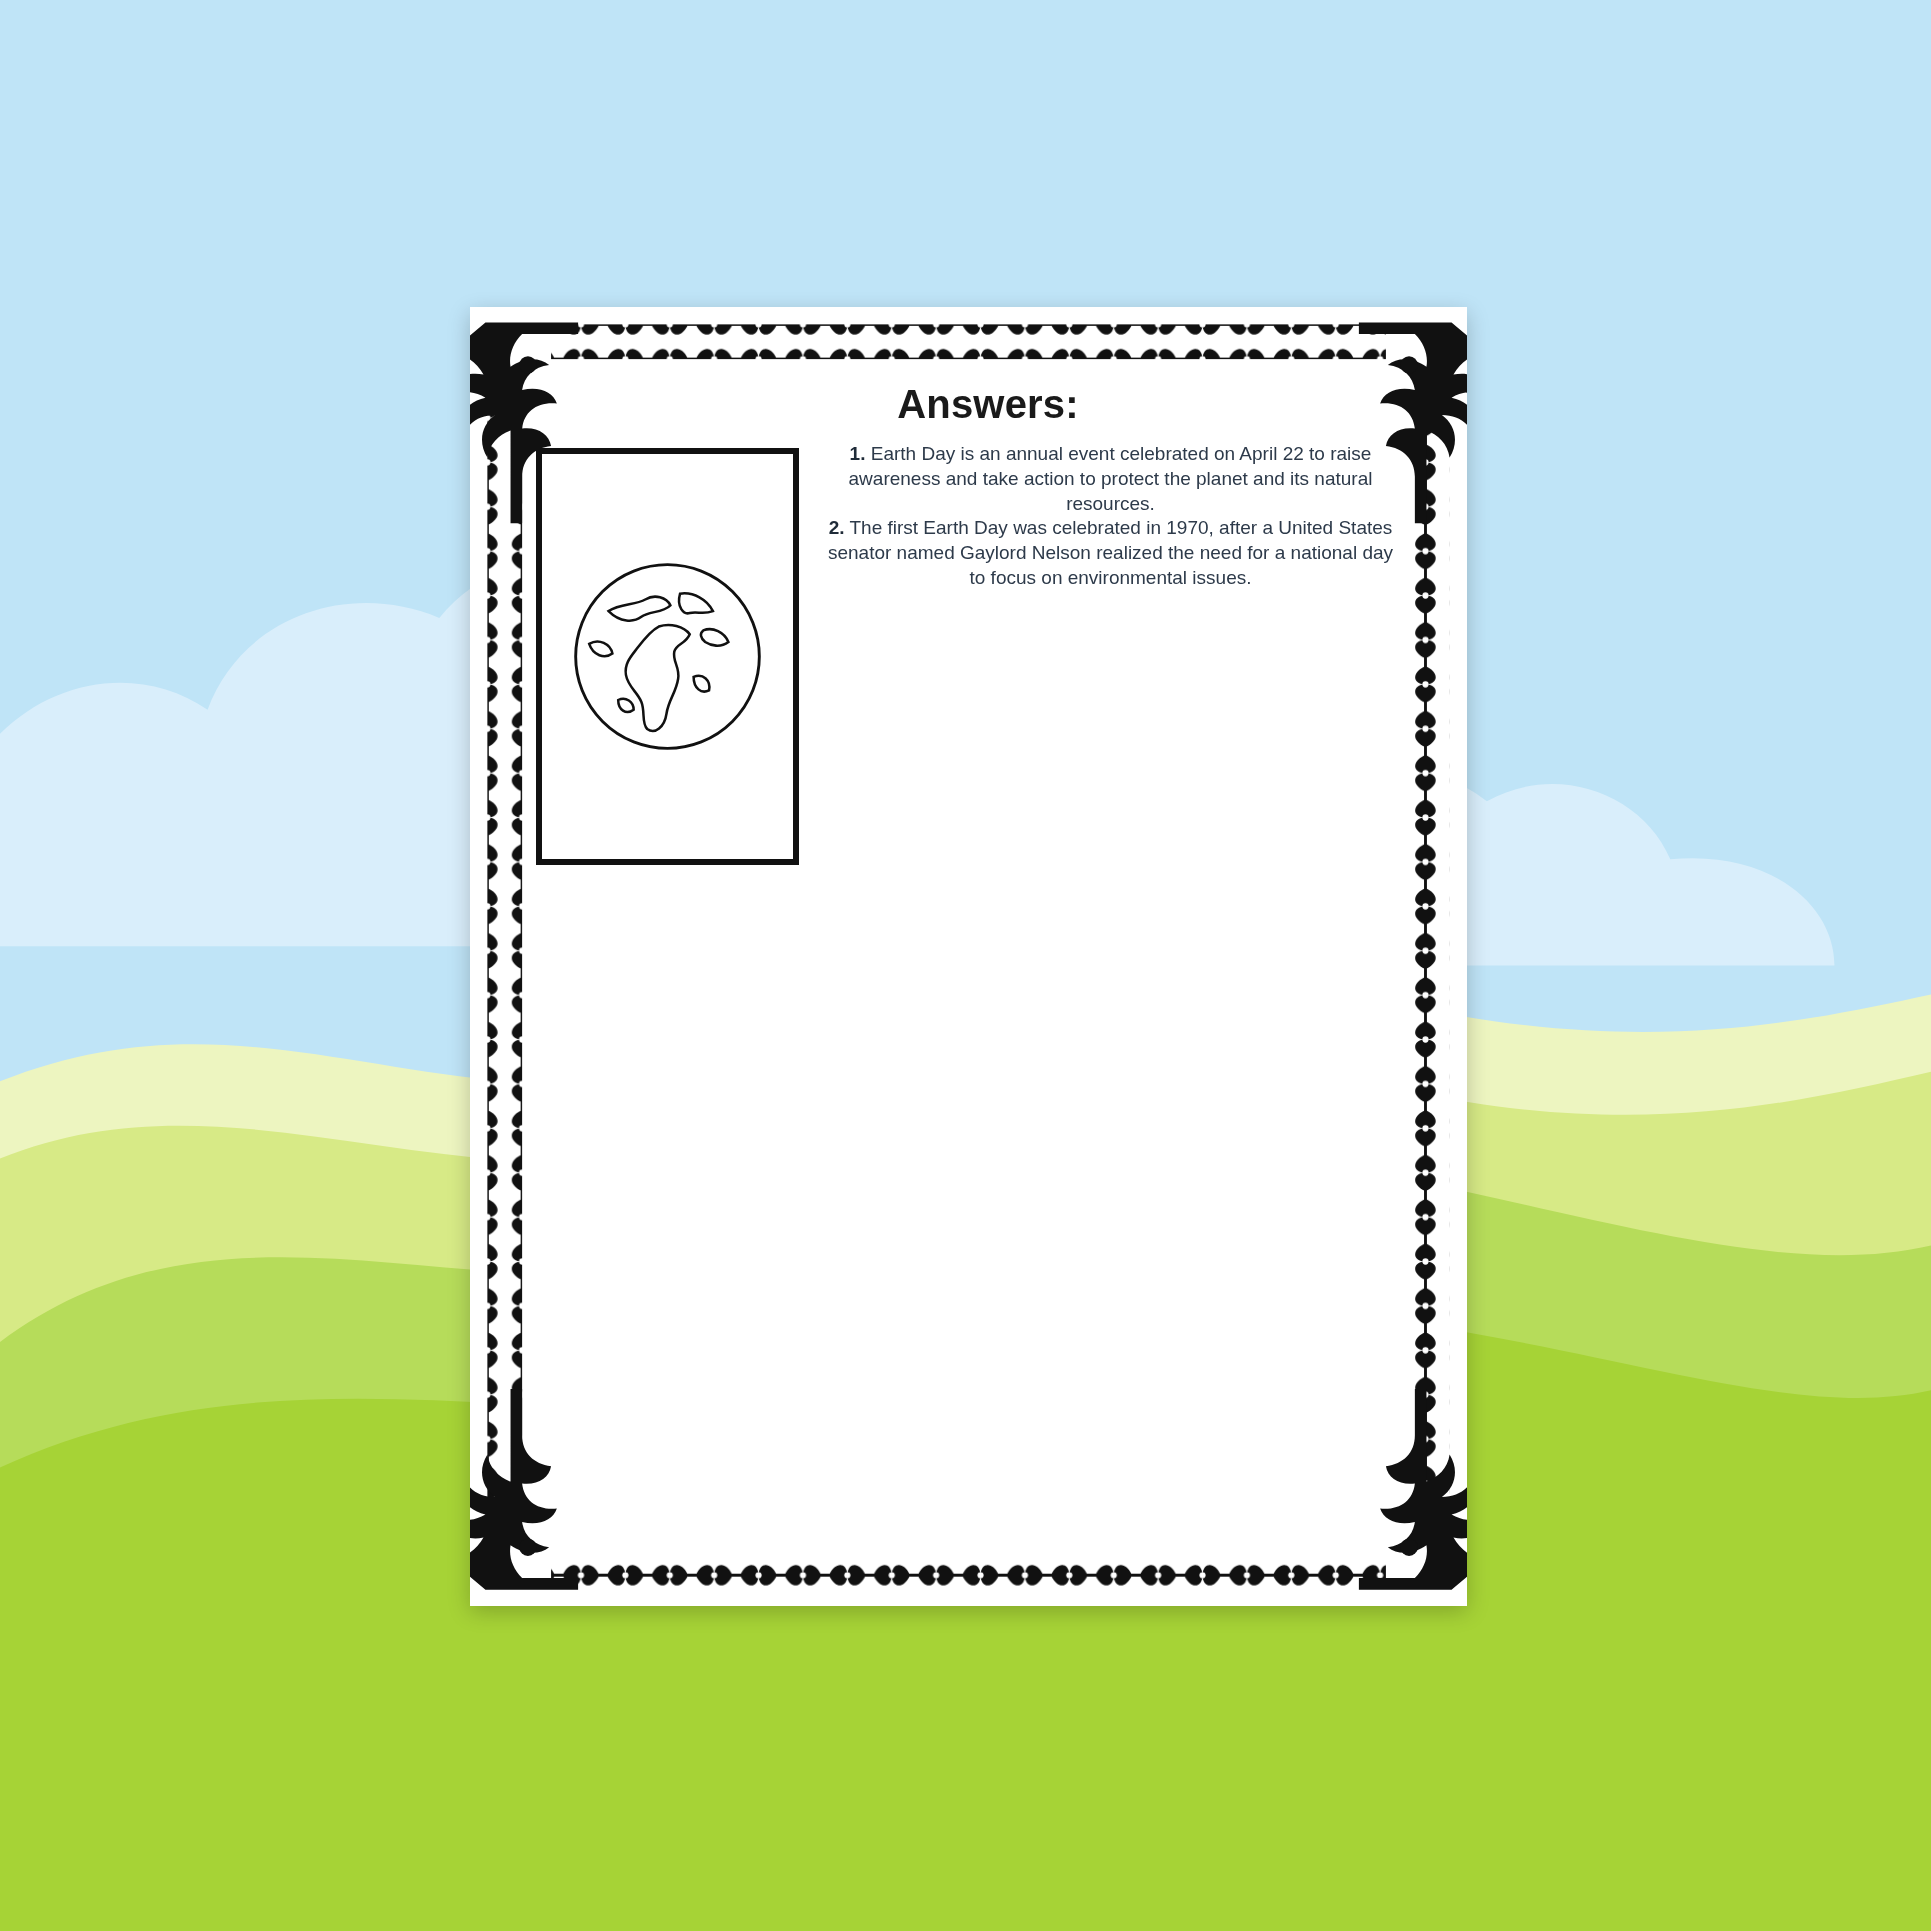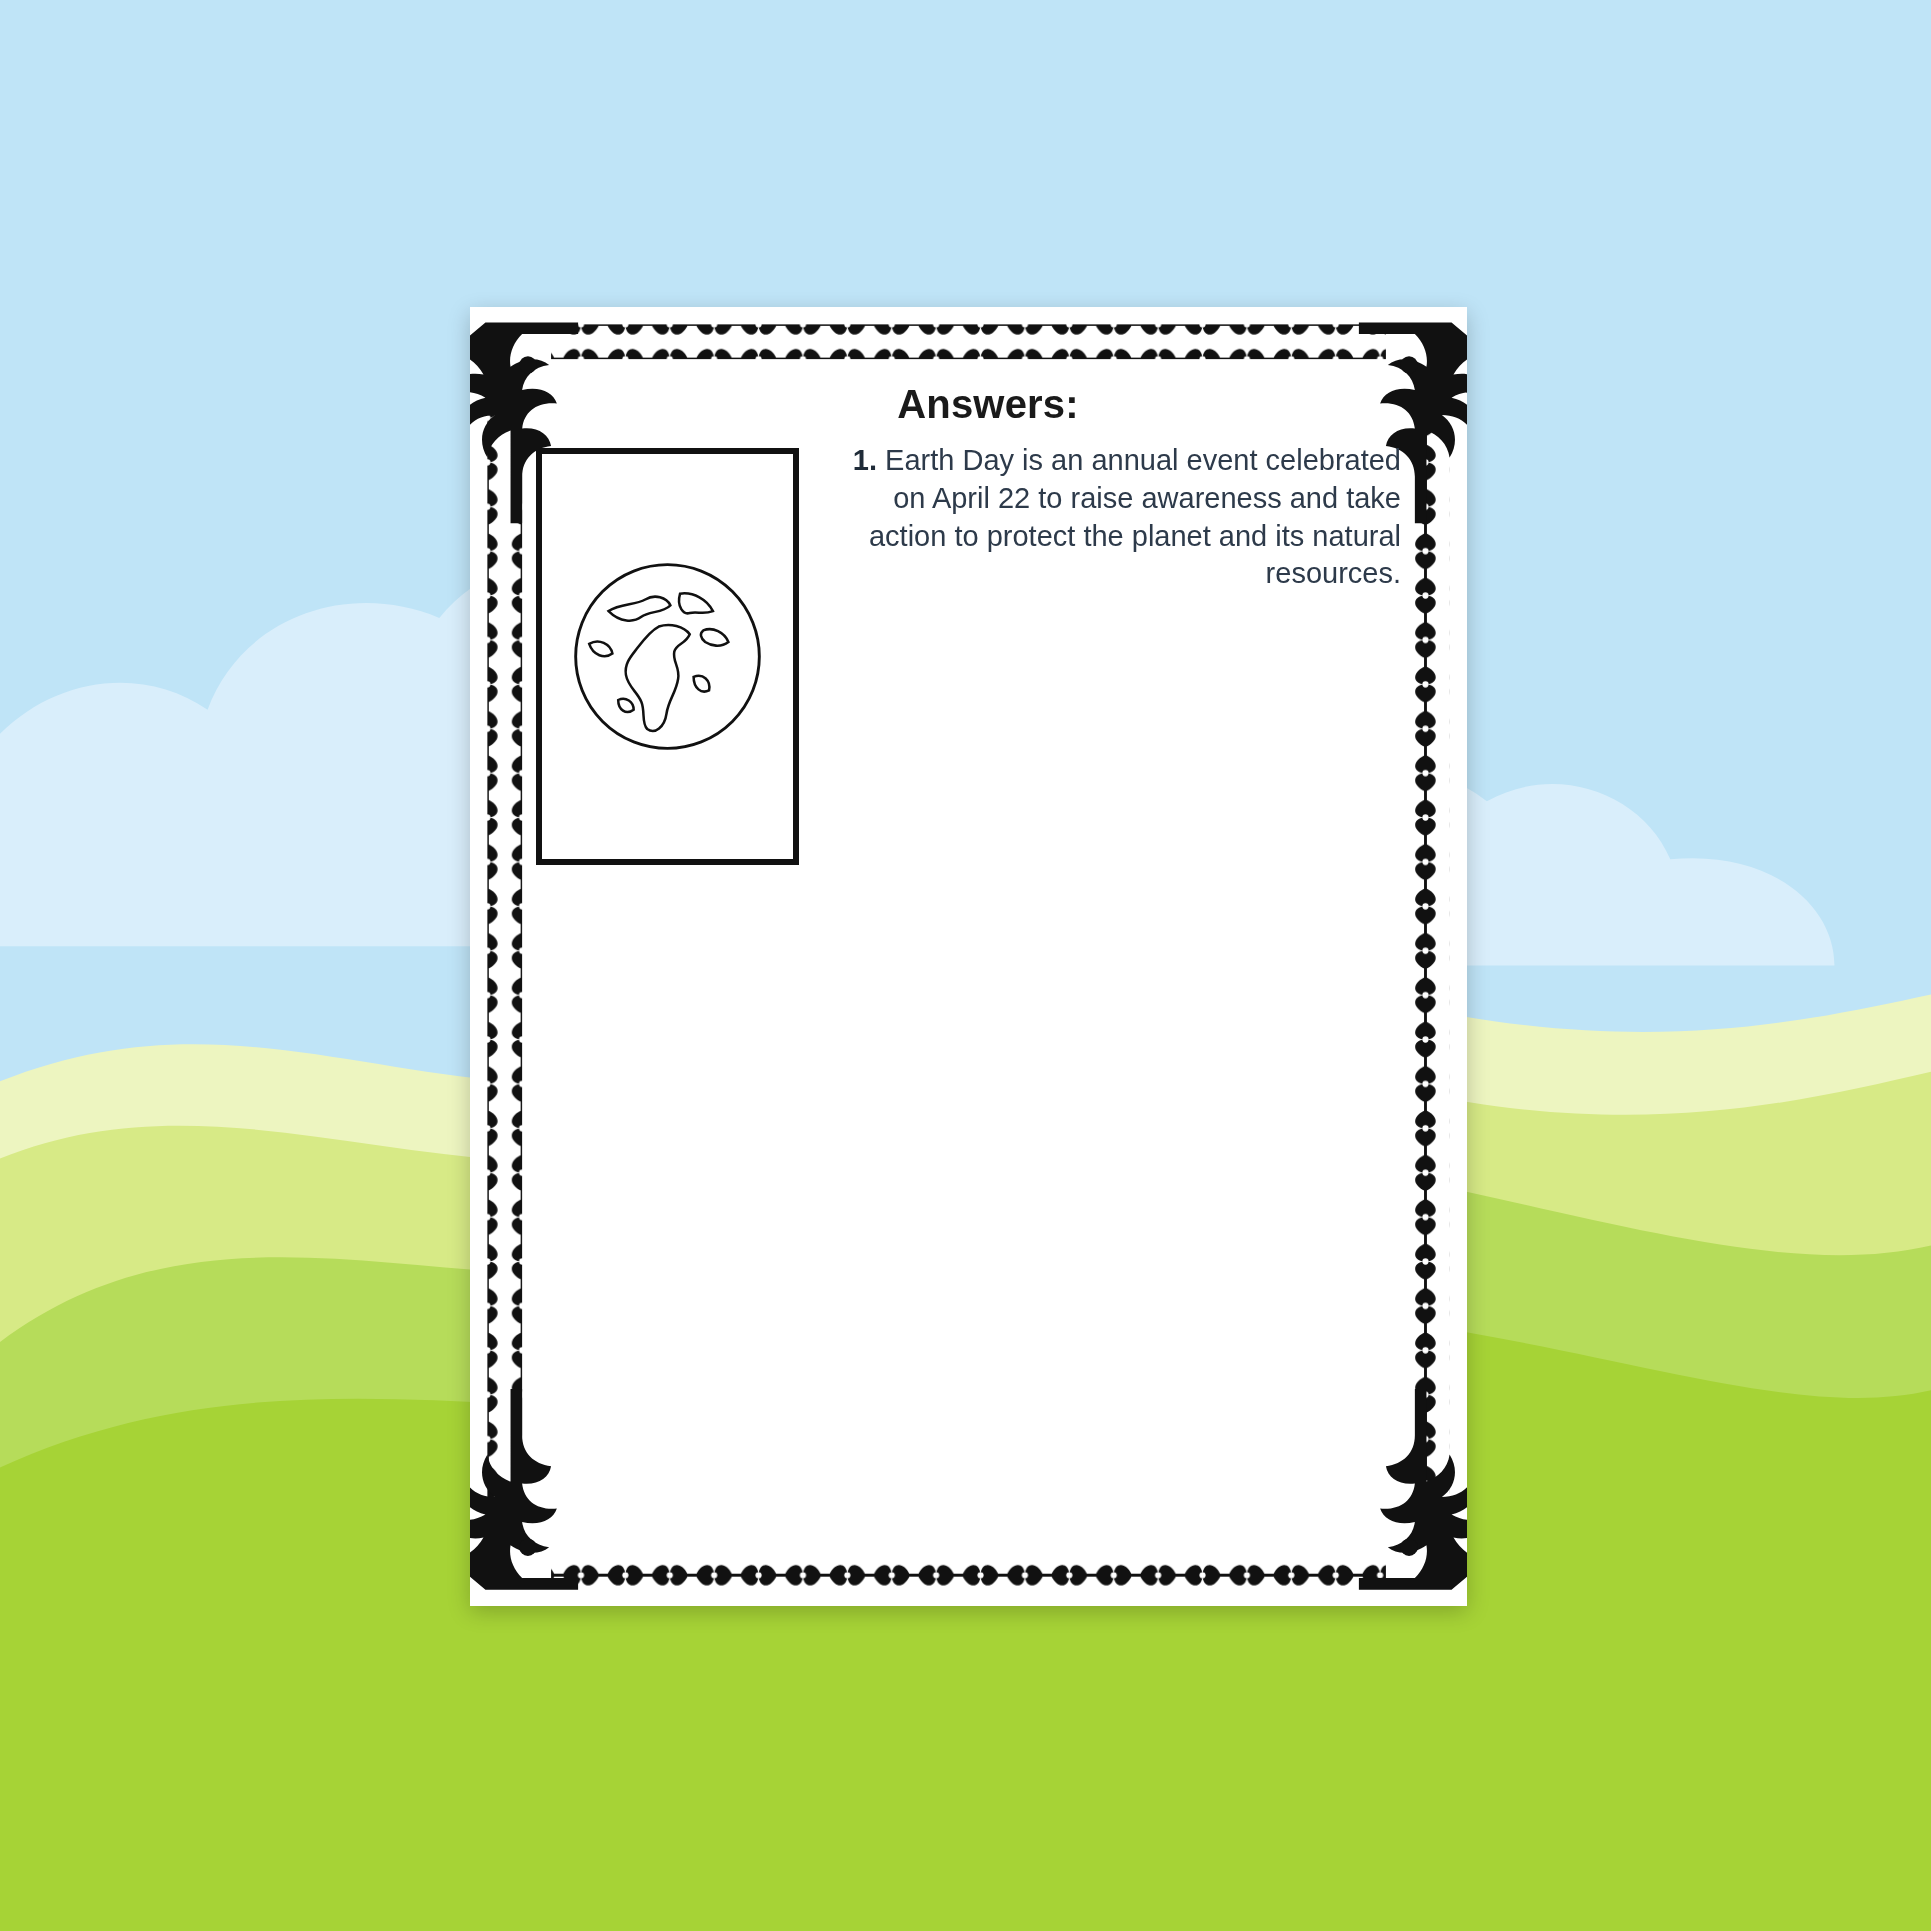--- a/index.html
+++ b/index.html
@@ -59,23 +59,23 @@
     font-size: 40px;
     font-weight: bold;
     color: #1a1a1a;
     letter-spacing: 0.2px;
     margin: 0 0 15.4px 0;
     padding-left: 39px;
   }
 
   #body-block {
     color: #2d3a4a;
-    font-size: 29px;
+    font-size: 19px;
     line-height: 1.30;
-    text-align: right;
+    text-align: center;
   }
 
   #globe-figure {
     float: left;
     width: 263px;
     height: 417px;
     border: 6.8px solid #111;
     margin: 5.8px 21px 3.9px 0;
     box-sizing: border-box;
     background: #fff;
@@ -178,17 +178,18 @@
                    C114,142 106,150 104,164 C102,178 92,186 84,180 C78,174 82,162 78,152
                    C74,142 64,136 62,124 C60,112 68,104 74,96 C80,88 88,78 96,74 Z" fill="none" stroke="#111" stroke-width="2.6"></path>
           <path d="M142,78 C152,74 164,80 168,90 C160,96 150,94 144,90 C139,86 138,81 142,78 Z" fill="none" stroke="#111" stroke-width="2.6"></path>
           <path d="M132,126 C142,122 150,130 148,140 C140,144 132,138 132,126 Z" fill="none" stroke="#111" stroke-width="2.6"></path>
           <path d="M54,150 C62,146 70,152 70,160 C62,166 54,160 54,150 Z" fill="none" stroke="#111" stroke-width="2.6"></path>
           <path d="M24,92 C34,86 46,92 48,102 C40,108 28,104 24,92 Z" fill="none" stroke="#111" stroke-width="2.6"></path>
         </svg>
       </div>
 
       <p class="para answer-line"><span class="answer-num">1.</span> <span>Earth Day is an annual event celebrated on April 22 to raise awareness and take action to protect the planet and its natural resources.</span></p>
+      <p class="para answer-line"><span class="answer-num">2.</span> <span>The first Earth Day was celebrated in 1970, after a United States senator named Gaylord Nelson realized the need for a national day to focus on environmental issues.</span></p>
 
     </div>
   </div>
 </div>
 
 
 </body></html>

